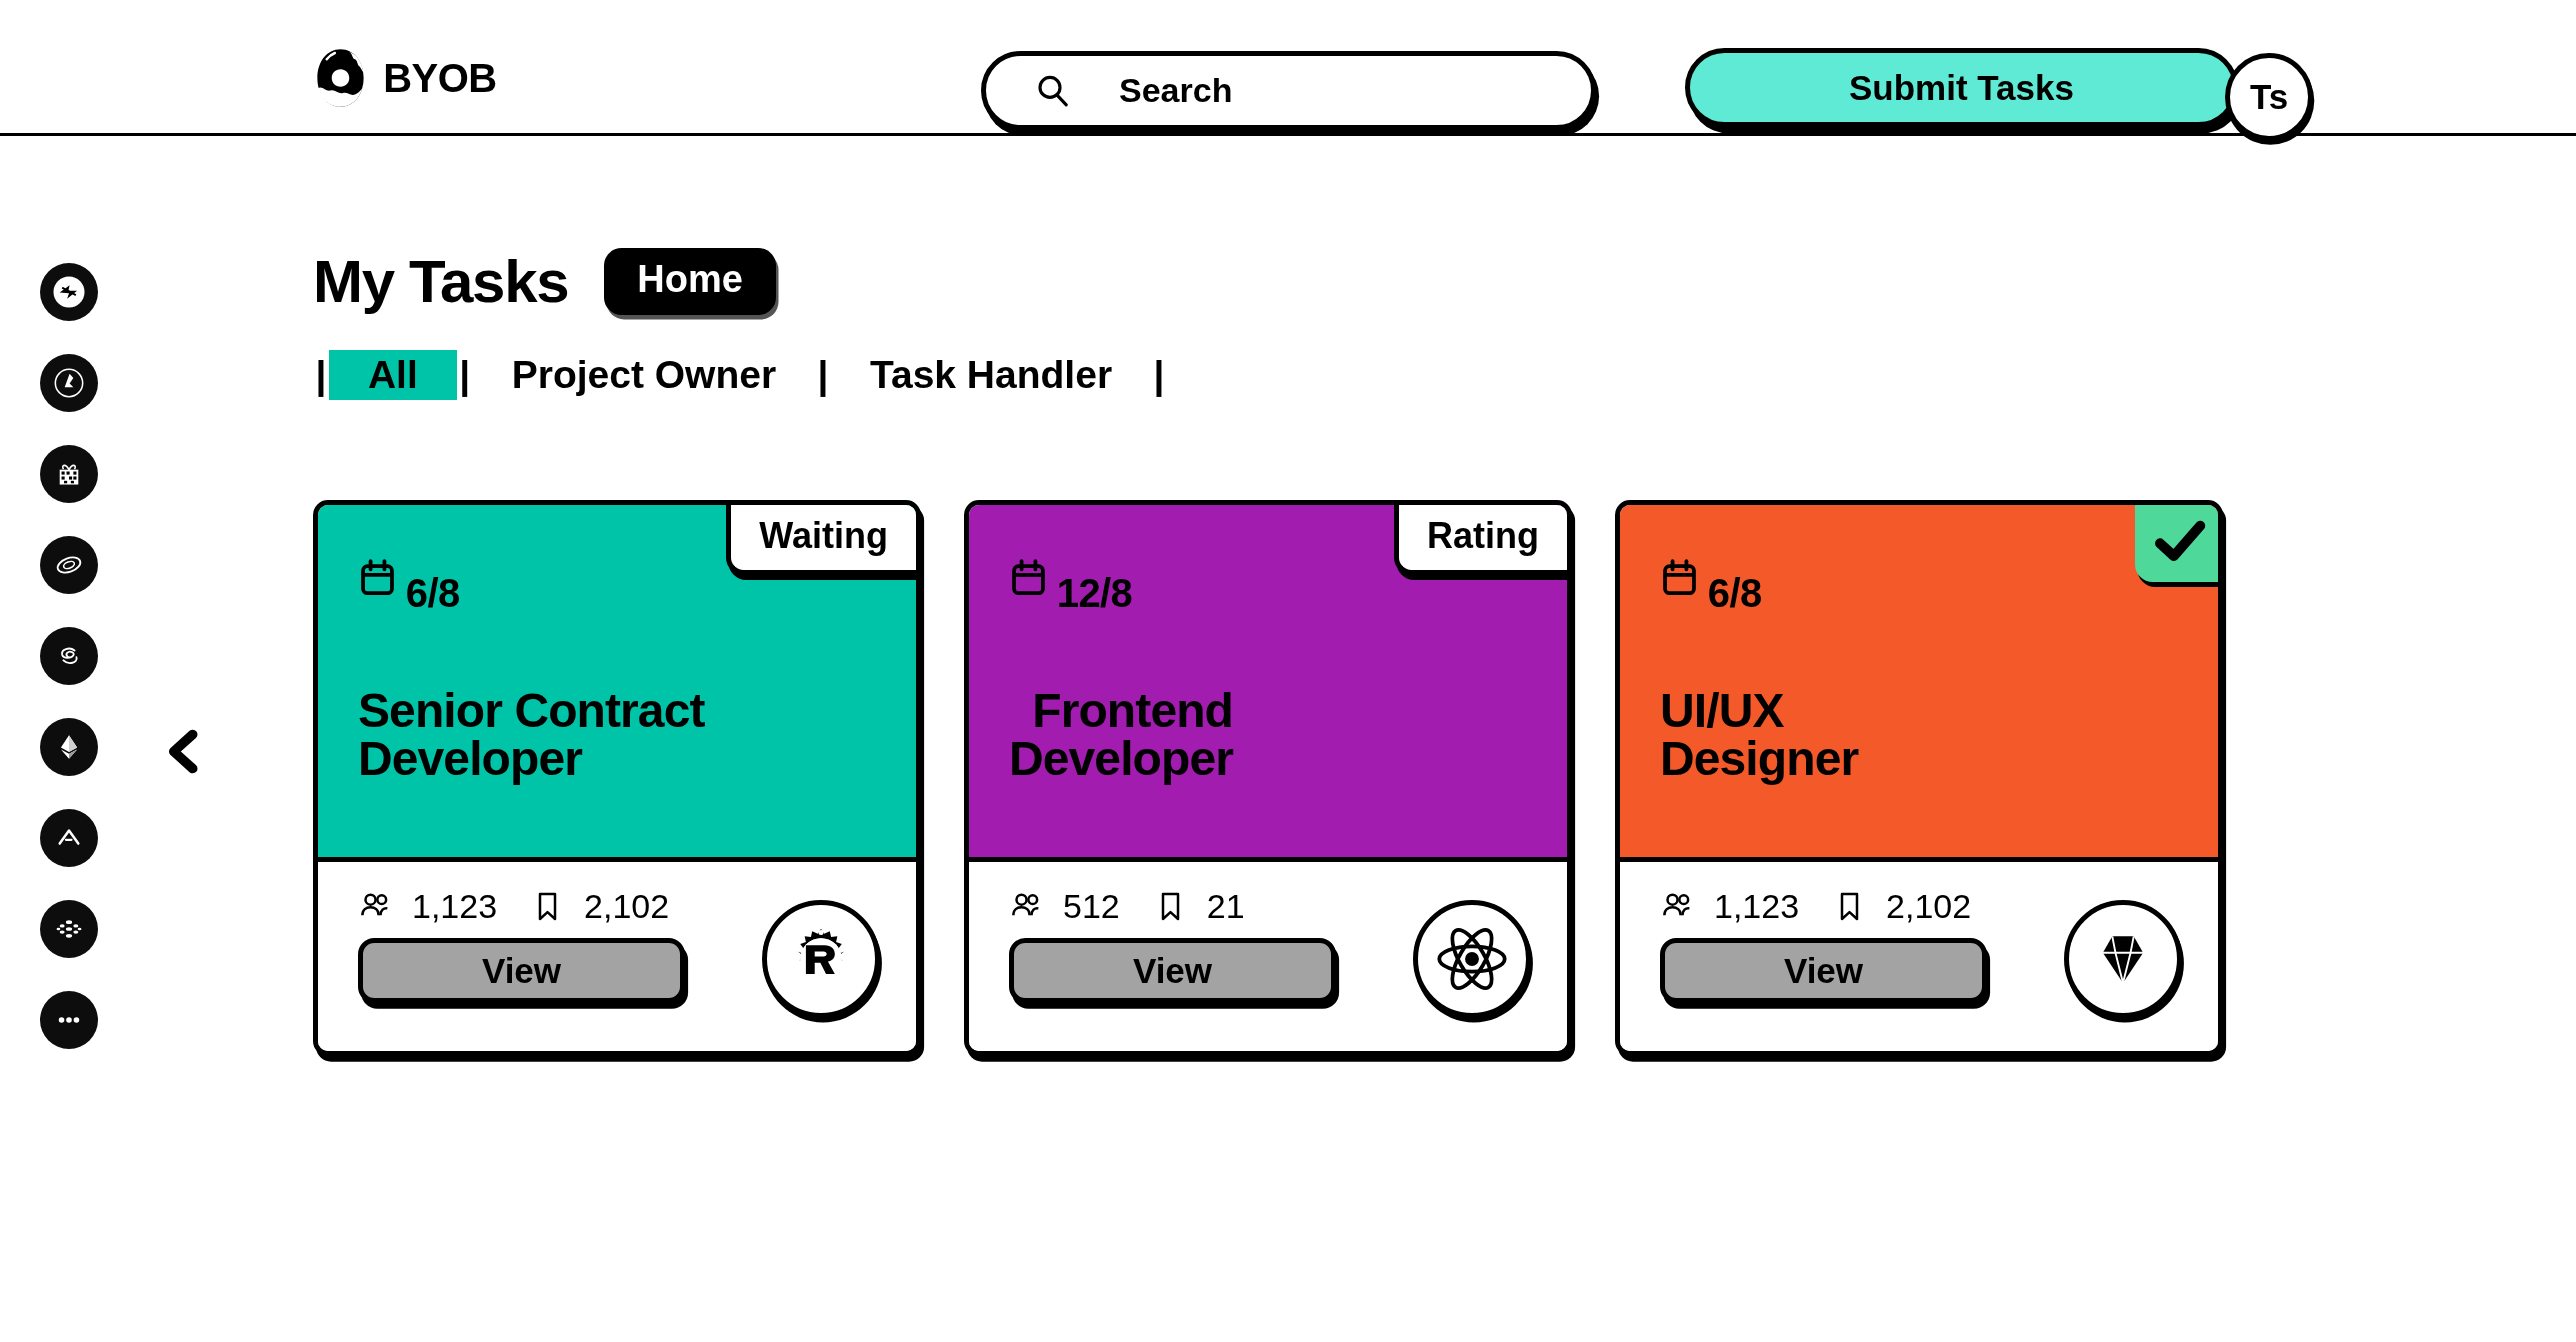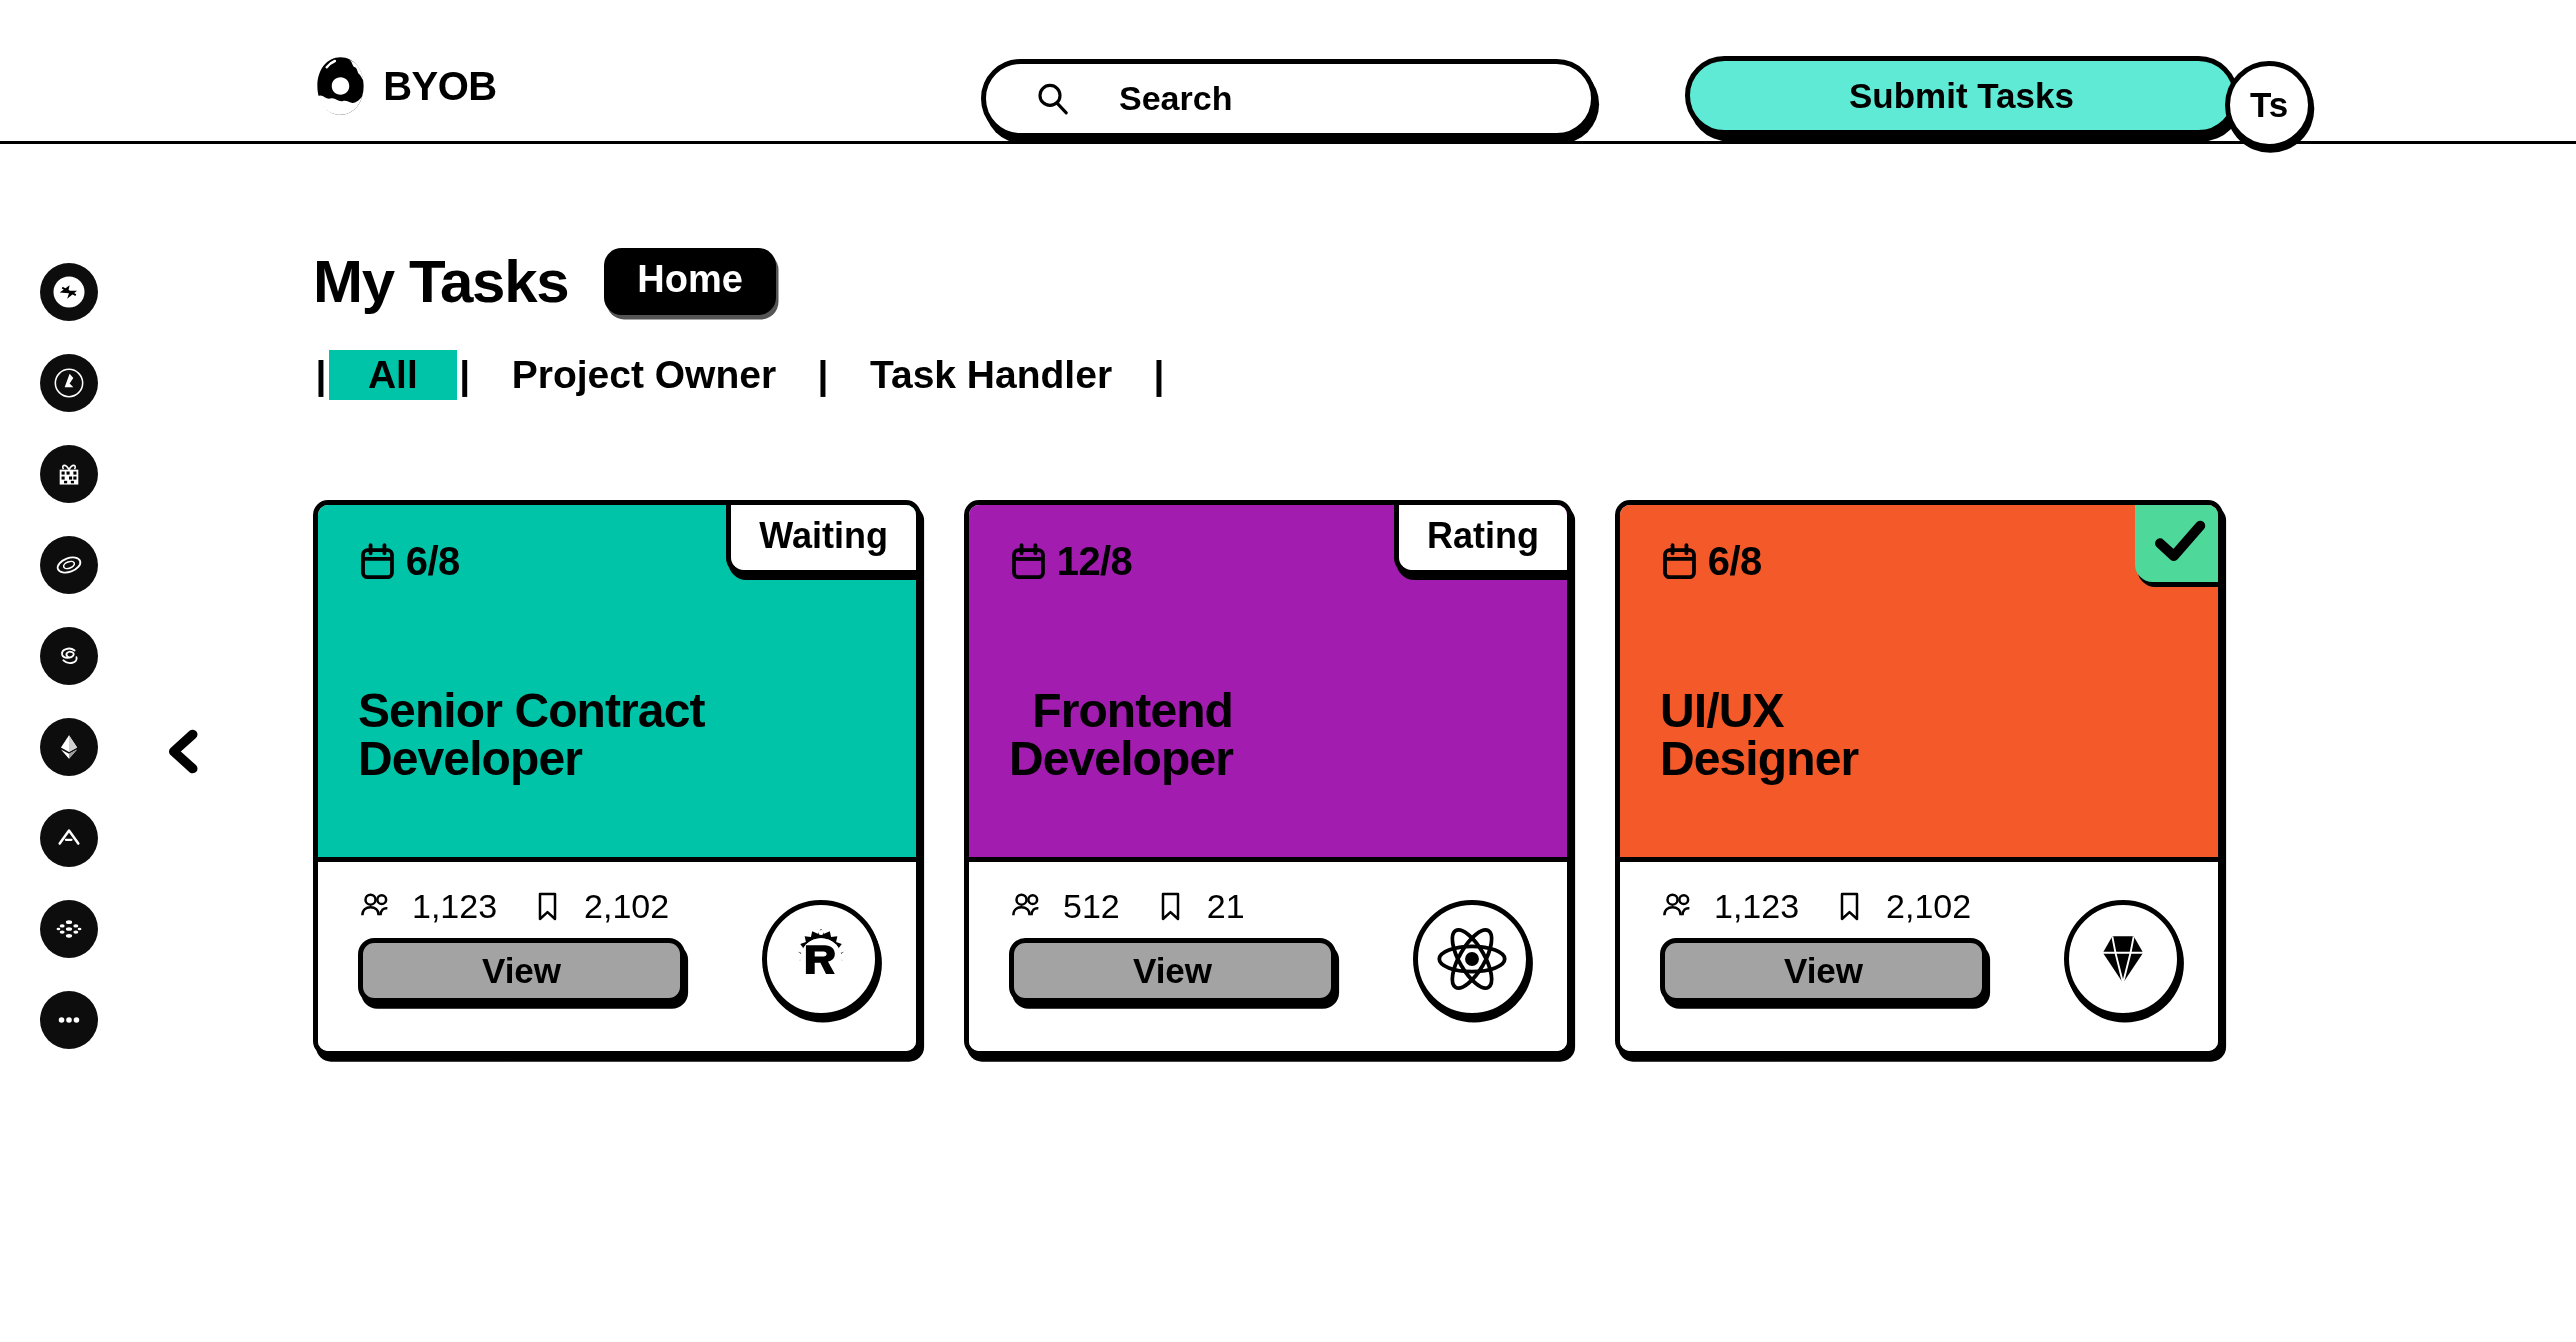--- a/index.html
+++ b/index.html
@@ -5,21 +5,21 @@
   * { box-sizing: border-box; margin: 0; padding: 0; }
   html, body {
     width: 2576px; height: 1343px;
     background: #ffffff;
     font-family: "Liberation Sans", sans-serif;
     overflow: hidden;
   }
 
   
   .header {
-    position: absolute; top: 12px; left: 0;
+    position: absolute; top: 4px; left: 0;
     width: 2576px; height: 132px;
     background: #fff;
     border-bottom: 3.8px solid #000;
   }
   .brand {
     position: absolute; left: 314px; top: 44px;
     display: flex; align-items: center; gap: 16.3px;
   }
   .brand-logo { width: 53px; height: 60px; display: block; }
   .brand-name {
@@ -143,20 +143,21 @@
     position: relative;
     padding: 34px 0 0 40px;
   }
   .card-date {
     display: flex; align-items: center; gap: 8.8px;
   }
   .card-date svg { width: 39px; height: 39px; display: block; }
   .card-date-text {
     font-size: 40px; font-weight: 700; color: #000;
     letter-spacing: -0.6px;
+    margin-top: 32px;
   }
   .card-job {
     position: absolute; left: 40px; bottom: 74px;
     font-size: 48px; font-weight: 700; color: #000;
     line-height: 1.0; letter-spacing: -0.9px;
     white-space: pre-line;
   }
 
   .status-badge {
     position: absolute; top: -5px; right: -5px;

